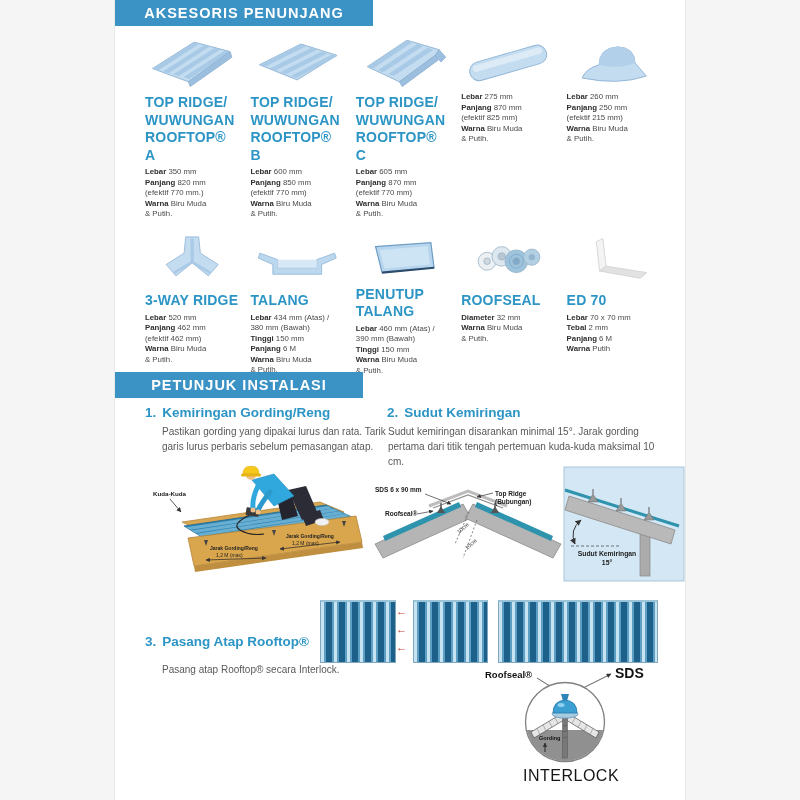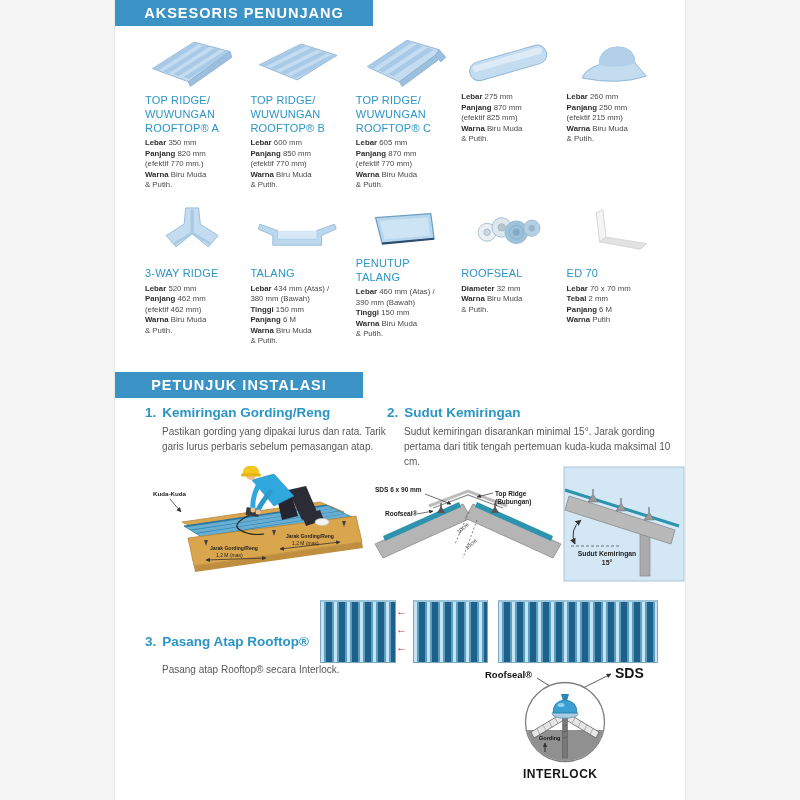--- a/index.html
+++ b/index.html
@@ -13,42 +13,42 @@
   .banner-1{width:258px;}
   .banner-2{position:absolute;top:0;left:0;width:248px}
   
   .products-grid{display:grid;grid-template-columns:repeat(5,1fr);
                  column-gap:11px;row-gap:12px;margin:4px 24px 0 30px}
   .product{min-width:0}
   .product-image{height:62px;display:flex;align-items:center;justify-content:center}
   .product:nth-child(n+6) .product-image{height:52px}
   .product-image svg{width:100%;height:100%}
   .product-name{display:flex;flex-direction:column;justify-content:flex-end;
-                min-height:38px;margin:2px 0 3px;color:#2c95c5;font-weight:normal;
-                font-size:11px;line-height:1.25;letter-spacing:.2px}
+                min-height:38px;margin:2px 0 3px;color:#2c95c5;font-weight:bold;
+                font-size:14px;line-height:1.25;letter-spacing:.2px}
   .product:nth-child(n+6) .product-name{min-height:24px}
   .product-details{font-size:7.8px;line-height:1.35;color:#4a4a4c}
   .product-details b{color:#2e2e30}
   
   .install{position:absolute;top:372px;left:0;width:570px;height:416px}
   .step-head{position:absolute;display:flex;gap:6px;color:#2c95c5;
              font-weight:bold;font-size:13.5px}
   .step-body{position:absolute;font-size:10px;line-height:1.5;color:#58595b}
   .fig{position:absolute}
   .fig svg{display:block}
   svg text{font-family:"Liberation Sans",sans-serif}
   
   .sheet{position:absolute;height:60px;border:1px solid #7fa8bf;border-top:2px solid #9cc4d8;
          background:repeating-linear-gradient(90deg,
             #c8e4f2 0 3px,#5d9fc2 3px 5px,#1d618a 5px 11px,#5d9fc2 11px 13px)}
   .red-arrow{position:absolute;color:#c0392b;font-size:11px;font-weight:bold;line-height:1}
   .interlock-fig{position:absolute;left:360px;top:292px;width:200px;height:126px}
   .ifl-label{position:absolute;font-weight:bold;color:#111}
   .interlock-caption{position:absolute;left:48px;top:103px;width:84px;
-                     font-weight:bold;font-size:12px;letter-spacing:.5px;color:#161616}
+                     font-weight:normal;font-size:16px;letter-spacing:.5px;color:#161616}
 </style>
 </head>
 <body>
 
 <svg width="0" height="0" style="position:absolute" aria-hidden="true">
   <defs>
     <marker id="mA" markerWidth="7" markerHeight="7" refX="5.5" refY="3" orient="auto">
       <path d="M0 0 L6 3 L0 6 Z" fill="#333"></path>
     </marker>
     <marker id="mB" markerWidth="7" markerHeight="7" refX="0.5" refY="3" orient="auto">
@@ -297,21 +297,21 @@
     <div class="step-head" style="left:30px;top:33px">
       <span>1.</span>
       <span>Kemiringan Gording/Reng</span>
     </div>
     <div class="step-body" style="left:47px;top:52px;width:228px">Pastikan gording yang dipakai lurus dan rata. Tarik garis lurus perbaris sebelum pemasangan atap.</div>
 
     <div class="step-head" style="left:272px;top:33px">
       <span>2.</span>
       <span>Sudut Kemiringan</span>
     </div>
-    <div class="step-body" style="left:289px;top:52px;width:272px">Sudut kemiringan disarankan minimal 15°. Jarak gording pertama dari titik tengah pertemuan kuda-kuda maksimal 10 cm.</div>
+    <div class="step-body" style="left:273px;top:52px;width:272px">Sudut kemiringan disarankan minimal 15°. Jarak gording pertama dari titik tengah pertemuan kuda-kuda maksimal 10 cm.</div>
 
     <div class="fig" style="left:33px;top:94px;width:218px;height:124px">
       <svg viewBox="0 0 218 124">
 
         <text x="5" y="30" font-size="6.2" font-weight="bold" fill="#1a1a1a">Kuda-Kuda</text>
         <line x1="22" y1="33" x2="33" y2="46" stroke="#333" stroke-width="0.8" marker-end="url(#mA)"></line>
 
         <polygon points="34,56 172,36 196,46 58,68" fill="#d9a751" stroke="#b5873c" stroke-width="0.8"></polygon>
 
         <polygon points="36,60 178,39 206,52 62,76" fill="#2f84ae" stroke="#1f6a94" stroke-width="0.8"></polygon>

